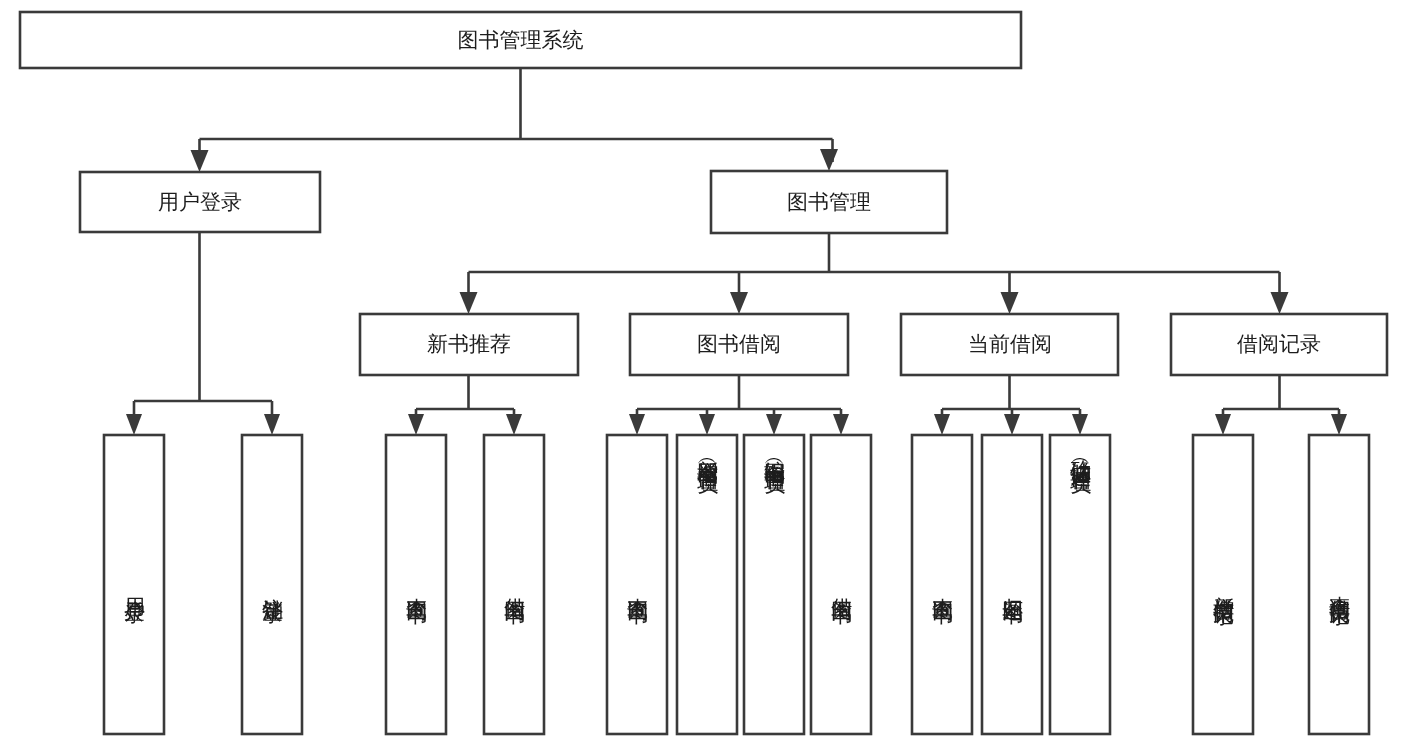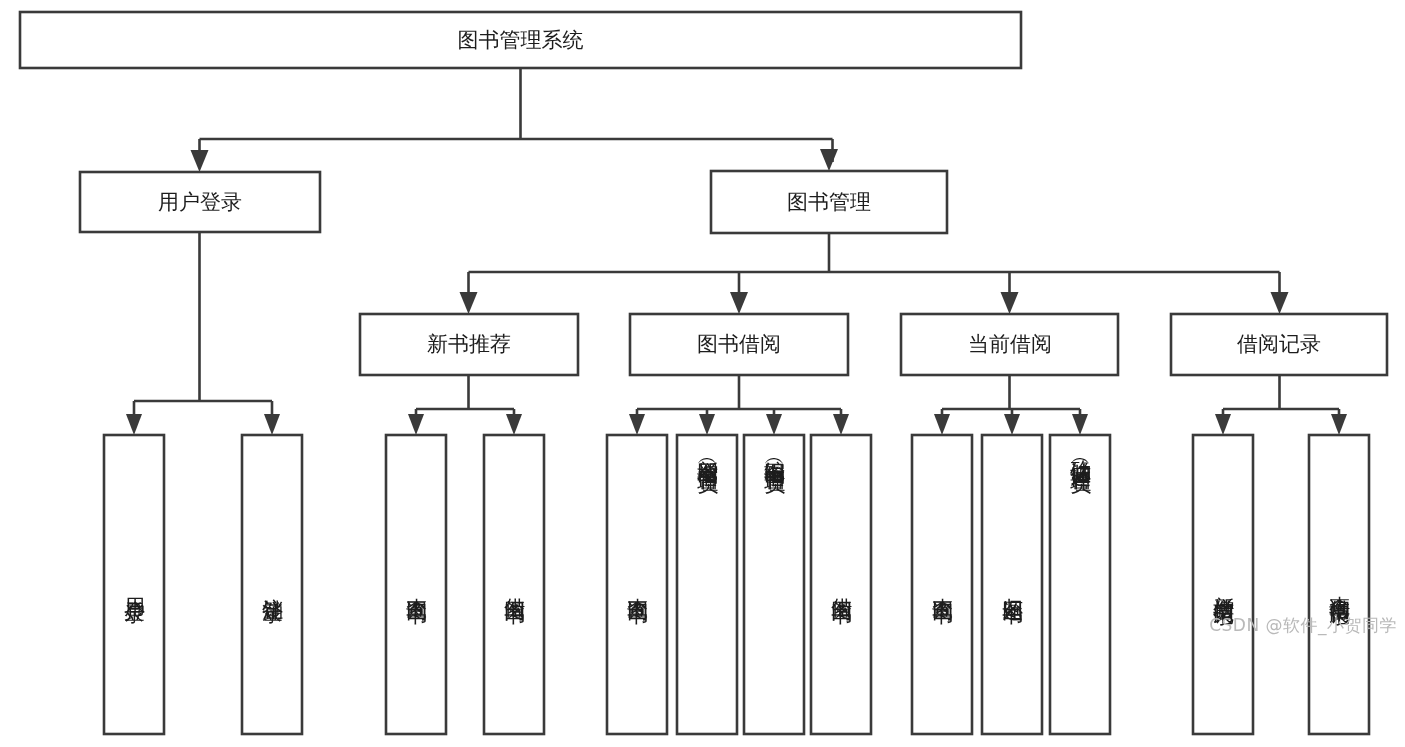--- a/index.html
+++ b/index.html
@@ -204,14 +204,13 @@
   </div>
 
   <div class="v-label-wrap" style="left:1193px; top:435px; width:60px; height:299px; align-items:center;">
     <span class="v-label">新增借阅记录</span>
   </div>
 
   <div class="v-label-wrap" style="left:1309px; top:435px; width:60px; height:299px; align-items:center;">
     <span class="v-label">查询借阅记录</span>
   </div>
 
-  <div id="watermark">CSDN @软件_小贺同学</div>
 </div>
 
 </body></html>

